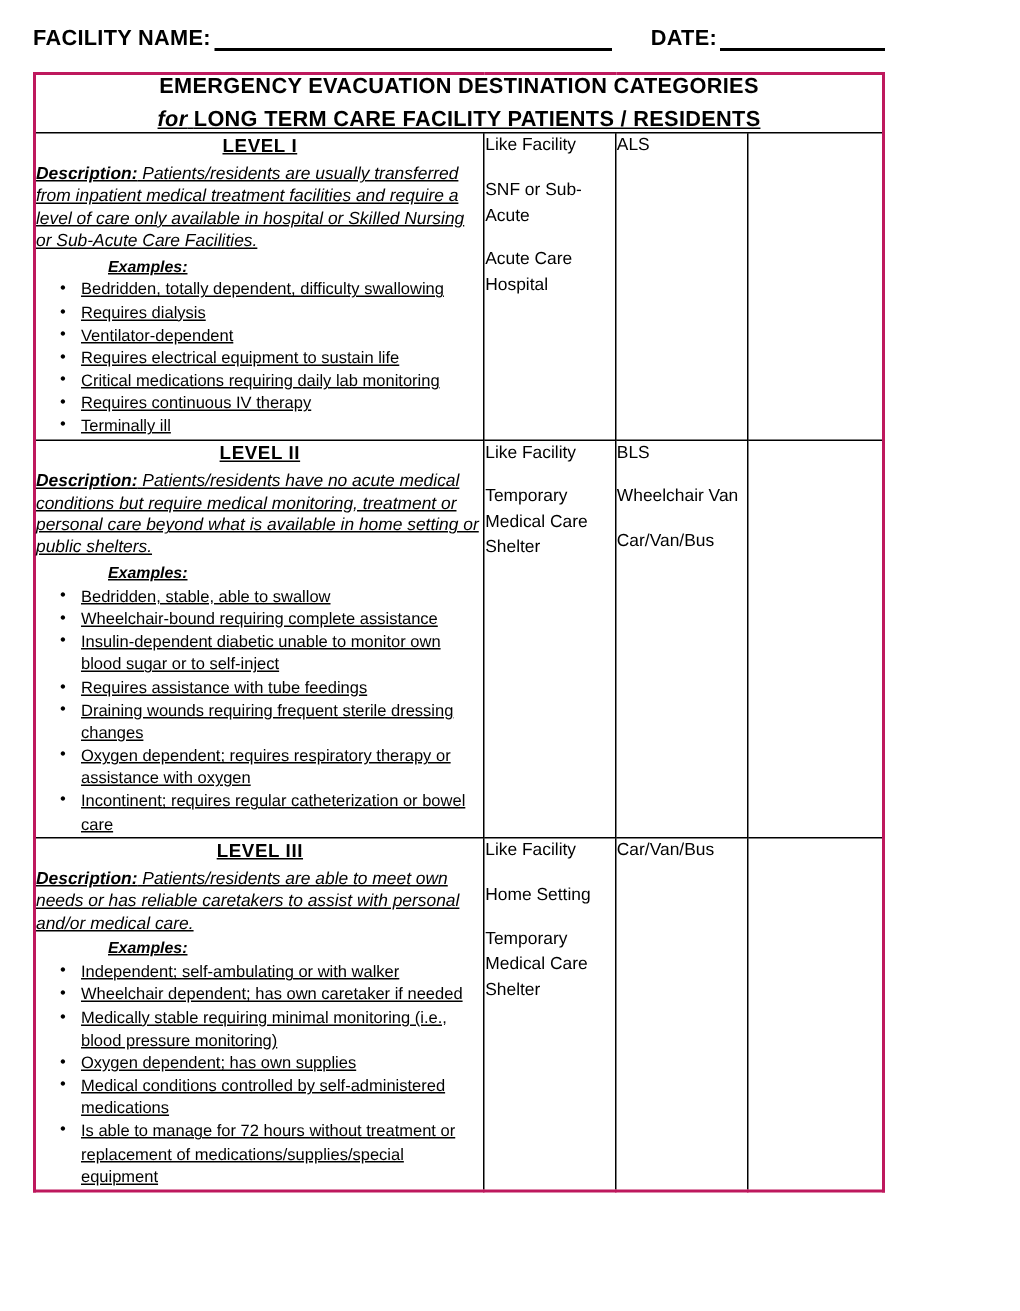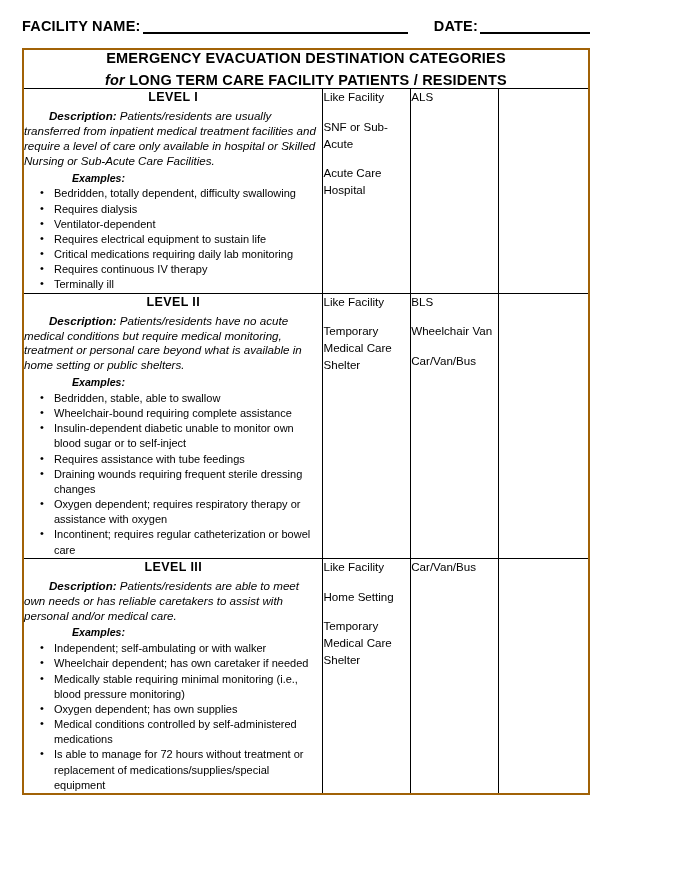--- a/index.html
+++ b/index.html
@@ -48,21 +48,21 @@
   }
   .fh-gap {
     flex: 0 0 26px;
   }
 
   
   table.matrix {
     width: 100%;
     border-collapse: collapse;
     table-layout: fixed;
-    border: 2px solid #a16207;
+    border: 2px solid #be185d;
     margin-top: 10px;
   }
   table.matrix td, table.matrix th {
     border: 1px solid #000;
     vertical-align: top;
     padding: 0;
   }
   .title-cell {
     text-align: center;
     padding: 8px 6px 8px 6px;
@@ -71,20 +71,21 @@
   .title-line1 {
     font-size: 14.5px;
     font-weight: bold;
     letter-spacing: 0.2px;
     margin-bottom: 6px;
   }
   .title-line2 {
     font-size: 14.5px;
     font-weight: bold;
     letter-spacing: 0.2px;
+    text-decoration: underline;
   }
   .title-line2 .ital {
     font-style: italic;
   }
 
   .col-head {
     text-align: center;
     font-size: 12.5px;
     font-weight: bold;
     padding: 7px 3px 7px 3px;
@@ -93,37 +94,37 @@
   }
   .col-head.level-of-care {
     font-size: 13px;
     letter-spacing: 0.3px;
   }
 
   .care-cell {
     padding: 9px 8px 10px 8px;
     font-size: 11.2px;
     line-height: 1.3;
+    text-decoration: underline;
   }
   .level-title {
     text-align: center;
     font-weight: bold;
     font-size: 12.5px;
     letter-spacing: 0.4px;
     margin-bottom: 4px;
   }
   .desc {
     font-style: italic;
     font-size: 11.6px;
     line-height: 1.28;
     margin-bottom: 3px;
   }
   .desc b {
     font-weight: bold;
-    padding-left: 25px;
   }
   .examples-label {
     font-style: italic;
     font-weight: bold;
     font-size: 10.6px;
     margin-bottom: 1px;
     padding-left: 48px;
   }
   ul.examples {
     margin: 0;

